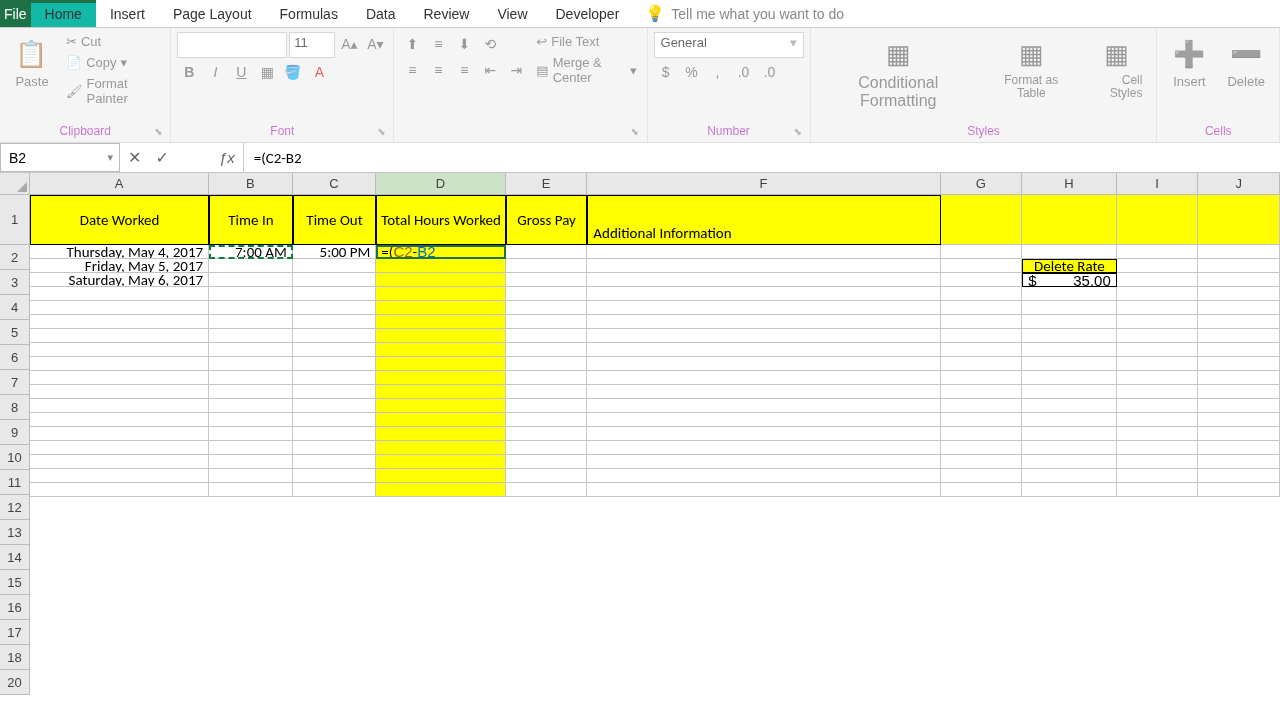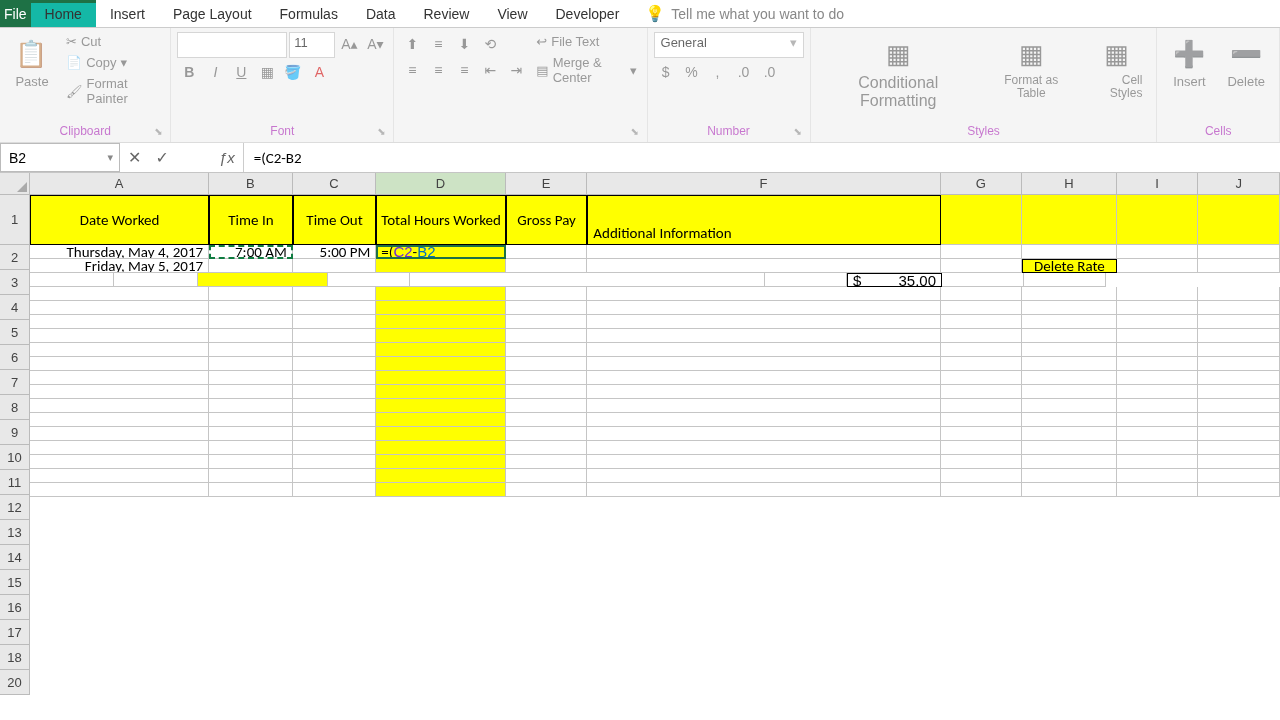--- a/index.html
+++ b/index.html
@@ -62,21 +62,21 @@
 .bordered { border: 1px solid #000; }
 
 .wA { width: 180px; } .wB { width: 84px; } .wC { width: 84px; } .wD { width: 130px; }
 .wE { width: 82px; } .wF { width: 355px; } .wG { width: 82px; } .wH { width: 95px; }
 .wI { width: 82px; } .wJ { width: 82px; }
 
 .marching { outline: 2px dashed #107c41; outline-offset: -2px; }
 .editing { outline: 2px solid #1e7145; outline-offset: -2px; }
 
 .formula-cell { color: #000; }
-.formula-cell .p1 { color: #6d28d9; }
+.formula-cell .p1 { color: #a16207; }
 .formula-cell .p2 { color: #0070c0; }
 </style>
 </head>
 <body>
 
 <div class="tabs">
   <div class="tab file">File</div>
   <div class="tab active">Home</div>
   <div class="tab">Insert</div>
   <div class="tab">Page Layout</div>
@@ -307,20 +307,21 @@
       <div class="cell wD yellow"></div>
       <div class="cell wE"></div>
       <div class="cell wF"></div>
       <div class="cell wG"></div>
       <div class="cell wH yellow bordered c">Delete Rate</div>
       <div class="cell wI"></div>
       <div class="cell wJ"></div>
     </div>
 
     <div class="row">
+      <div class="cell wA r">Saturday, May 6, 2017</div>
       <div class="cell wB"></div>
       <div class="cell wC"></div>
       <div class="cell wD yellow"></div>
       <div class="cell wE"></div>
       <div class="cell wF"></div>
       <div class="cell wG"></div>
       <div class="cell wH bordered" style="justify-content:space-between">
           <span>$</span>
           <span>35.00</span>
         </div>

